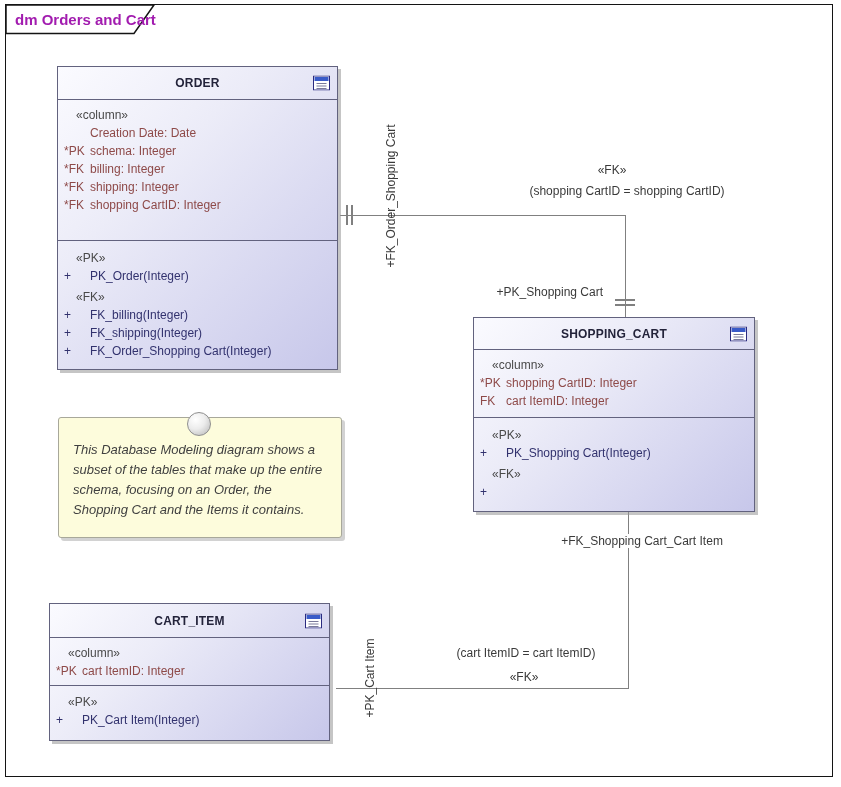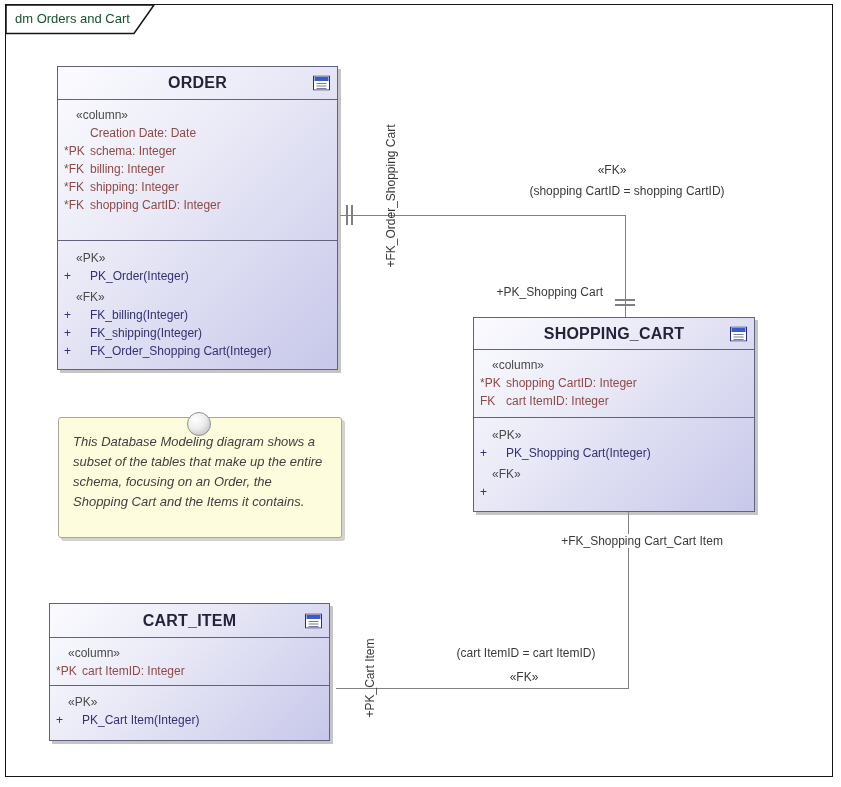--- a/index.html
+++ b/index.html
@@ -5,52 +5,52 @@
   html,body { margin:0; padding:0; }
   body {
     width:841px; height:787px; position:relative; background:#ffffff;
     font-family:"Liberation Sans", sans-serif; overflow:hidden;
   }
   .abs { position:absolute; }
 
   
   .frame-border { left:5px; top:4px; width:826px; height:771px; border:1.5px solid #141414; }
   .frame-tab { left:5px; top:4px; width:152px; height:31px; }
-  .frame-tab-label { left:15px; top:11px; font-weight:normal; font-size:13px; color:#14532d; white-space:nowrap; }
+  .frame-tab-label { left:15px; top:11px; font-weight:bold; font-size:15px; color:#a21caf; white-space:nowrap; }
 
   
   .table {
     border:1px solid #62627e;
     background:linear-gradient(135deg, #fbfbff 0%, #ececf8 35%, #c7c7ea 100%);
     box-shadow:3px 3px 0 rgba(150,150,150,0.55);
     box-sizing:border-box; font-size:12px; overflow:hidden;
   }
   .t-header {
     position:relative; display:flex; align-items:center; justify-content:center;
     border-bottom:1px solid #62627e; box-sizing:border-box;
   }
-  .t-title { font-weight:bold; font-size:16px; color:#23233a; letter-spacing:.2px; }
+  .t-title { font-weight:bold; font-size:12px; color:#23233a; letter-spacing:.2px; }
   .t-icon { position:absolute; right:7px; top:50%; transform:translateY(-50%); line-height:0; }
   .comp { box-sizing:border-box; padding:6px 4px 0 4px; overflow:hidden; }
   .comp.mid { border-bottom:1px solid #62627e; }
   .st-row { color:#4a4a4a; height:18px; line-height:18px; padding-left:14px; white-space:nowrap; }
   .comp .st-row:not(:first-child) { margin-top:3px; }
   .row { display:flex; height:18px; line-height:18px; white-space:nowrap; }
   .row .pfx { flex:none; width:28px; padding-left:2px; box-sizing:border-box; }
   .attr { color:#8e4a49; }
   .op { color:#32326e; }
 
   
   .note {
     left:58px; top:417px; width:284px; height:121px;
     background:#fdfcdc; border:1px solid #a8a89a; border-radius:3px;
     box-shadow:3px 3px 0 rgba(165,165,165,0.5); box-sizing:border-box;
   }
   .note-text {
-    padding:14px 12px 0 14px; font-style:italic; font-size:13px;
+    padding:22px 12px 0 14px; font-style:italic; font-size:13px;
     line-height:20px; color:#3f3f3f;
   }
   .note-pin {
     position:absolute; left:128px; top:-6px; width:22px; height:22px;
     border-radius:50%; border:1px solid #8f8f8f;
     background:radial-gradient(circle at 35% 30%, #ffffff 0%, #ececec 45%, #b5b5b5 100%);
   }
 
   
   .seg { background:#808080; }

